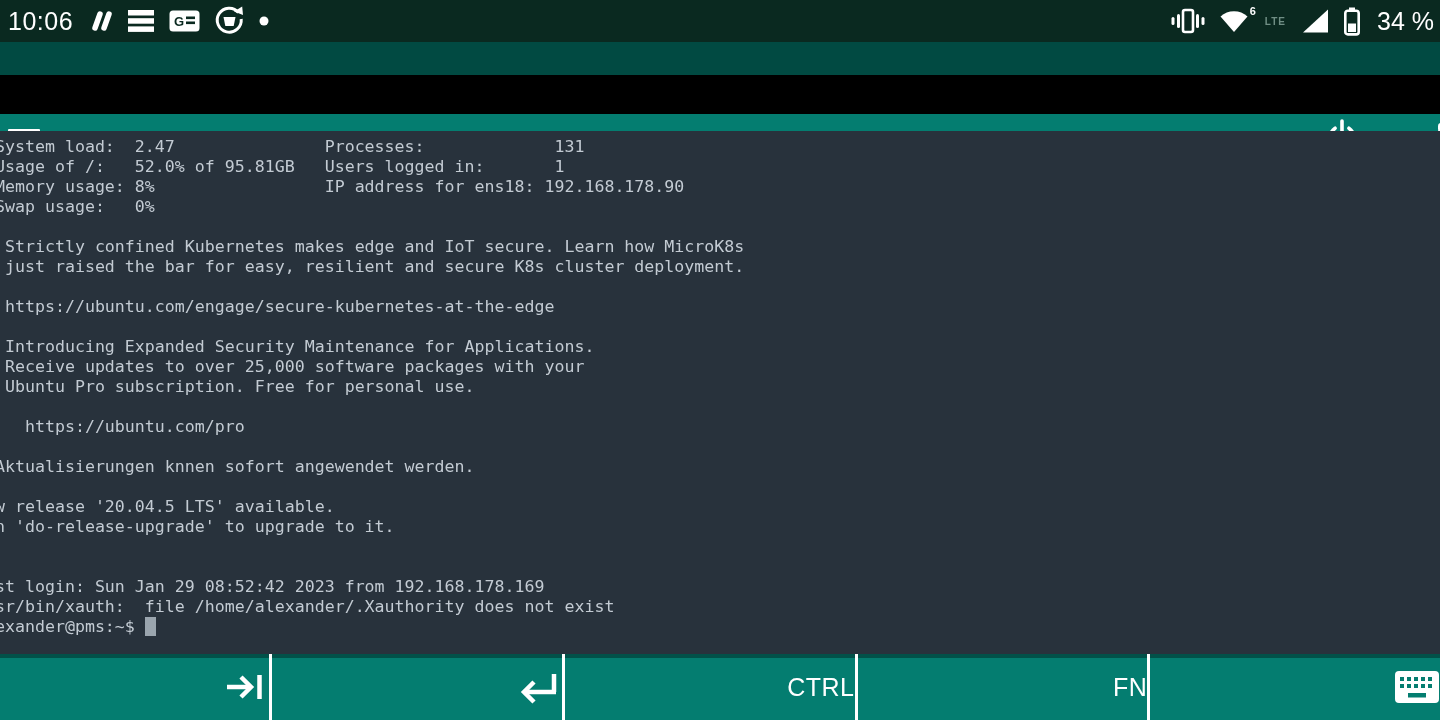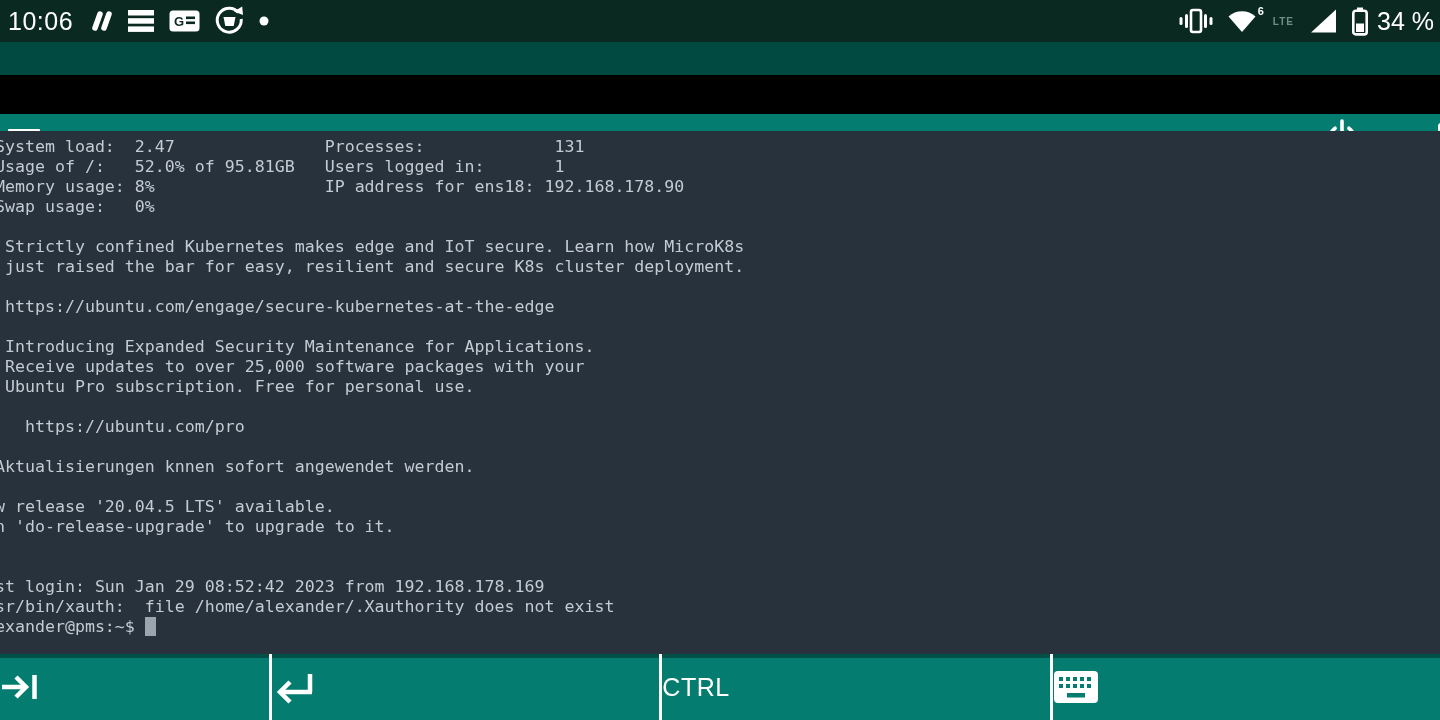--- a/index.html
+++ b/index.html
@@ -48,21 +48,21 @@
   .term-line { height:20px; white-space:pre; }
   .cursor { display:inline-block; width:11px; height:19px; background:#9AA5AE; vertical-align:text-bottom; }
 
   
   .keybar {
     position:absolute; bottom:0; left:0; width:1440px; height:66px;
     background:#047D70; display:flex;
     box-shadow: inset 0 4px 0 rgba(0,0,0,0.35);
   }
   .key {
-    flex:1 1 0; display:flex; align-items:center; justify-content:flex-start;
+    flex:1 1 0; display:flex; align-items:center; justify-content:flex-end;
     color:#fff; cursor:pointer; border:none; background:transparent;
   }
   .key.first { flex:0 0 269px; }
   .key + .key { border-left:3px solid #fff; }
   .key-label { font-size:25px; font-weight:500; letter-spacing:0.5px; color:#fff; font-family:"Liberation Sans",sans-serif; }
 
   svg { display:block; }
 </style>
 </head>
 <body>
@@ -120,21 +120,21 @@
         <path d="M15,23 L1.5,7.5 A20,20 0 0 1 28.5,7.5 Z" fill="#fff"></path>
       </svg>
       <span class="wifi-badge">6</span>
     </div>
     <span class="lte-label">LTE</span>
     <div class="sb-ico">
       <svg width="27" height="24" viewBox="0 0 27 24">
         <polygon points="1,23.5 26,23.5 26,0.5" fill="#fff"></polygon>
       </svg>
     </div>
-    <div class="sb-ico" style="gap:6px;">
+    <div class="sb-ico" style="gap:14px;">
       <span>
         <svg width="18" height="29" viewBox="0 0 18 29">
           <rect x="6" y="0.5" width="6" height="4" fill="#fff"></rect>
           <rect x="2.3" y="3.8" width="13.4" height="23.6" rx="2.5" fill="none" stroke="#fff" stroke-width="2.6"></rect>
           <rect x="5" y="16.5" width="8" height="8.5" fill="#fff"></rect>
         </svg>
       </span>
       <span class="sb-batt-text">34 %</span>
     </div>
   </div>
@@ -214,20 +214,23 @@
     <span>
       <svg width="46" height="36" viewBox="0 0 46 36">
         <line x1="38" y1="5" x2="38" y2="23" stroke="#fff" stroke-width="4.5"></line>
         <line x1="8" y1="23" x2="40" y2="23" stroke="#fff" stroke-width="4.5"></line>
         <polyline points="18,13 8,23 18,33" fill="none" stroke="#fff" stroke-width="4.5" stroke-linejoin="miter"></polyline>
       </svg>
     </span>
   </button>
   <button class="key">
     <span class="key-label">CTRL</span>
+  </button>
+  <button class="key">
+    <span class="key-label">FN</span>
   </button>
   <button class="key">
     <span>
       <svg width="46" height="34" viewBox="0 0 46 34">
         <rect x="1" y="1" width="44" height="32" rx="4" fill="#fff"></rect>
         <g fill="#047D70">
           <rect x="6" y="7" width="4" height="4"></rect>
             <rect x="13" y="7" width="4" height="4"></rect>
           <rect x="20" y="7" width="4" height="4"></rect>
             <rect x="27" y="7" width="4" height="4"></rect>

